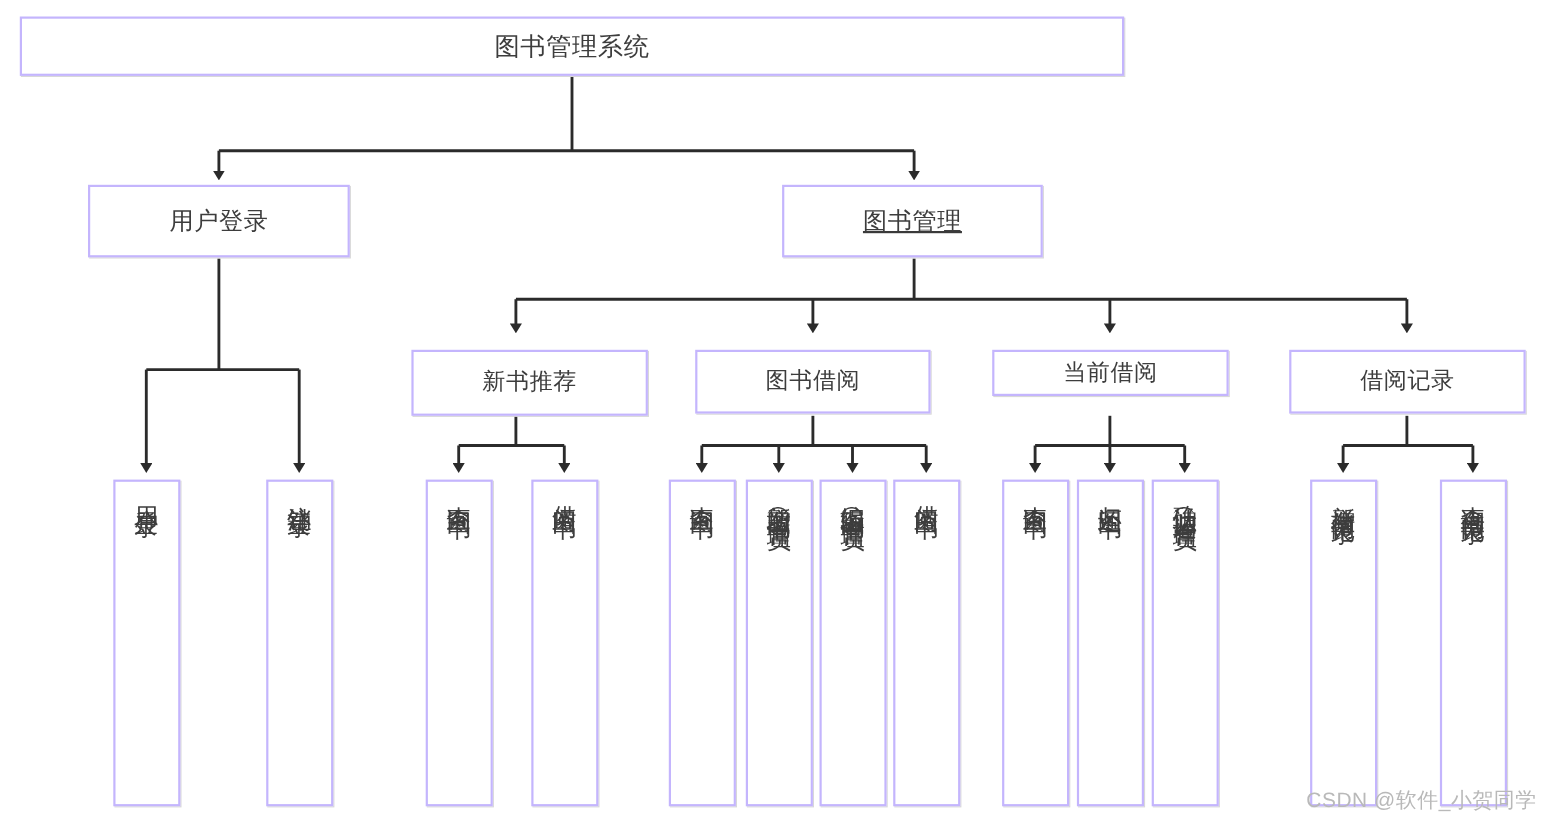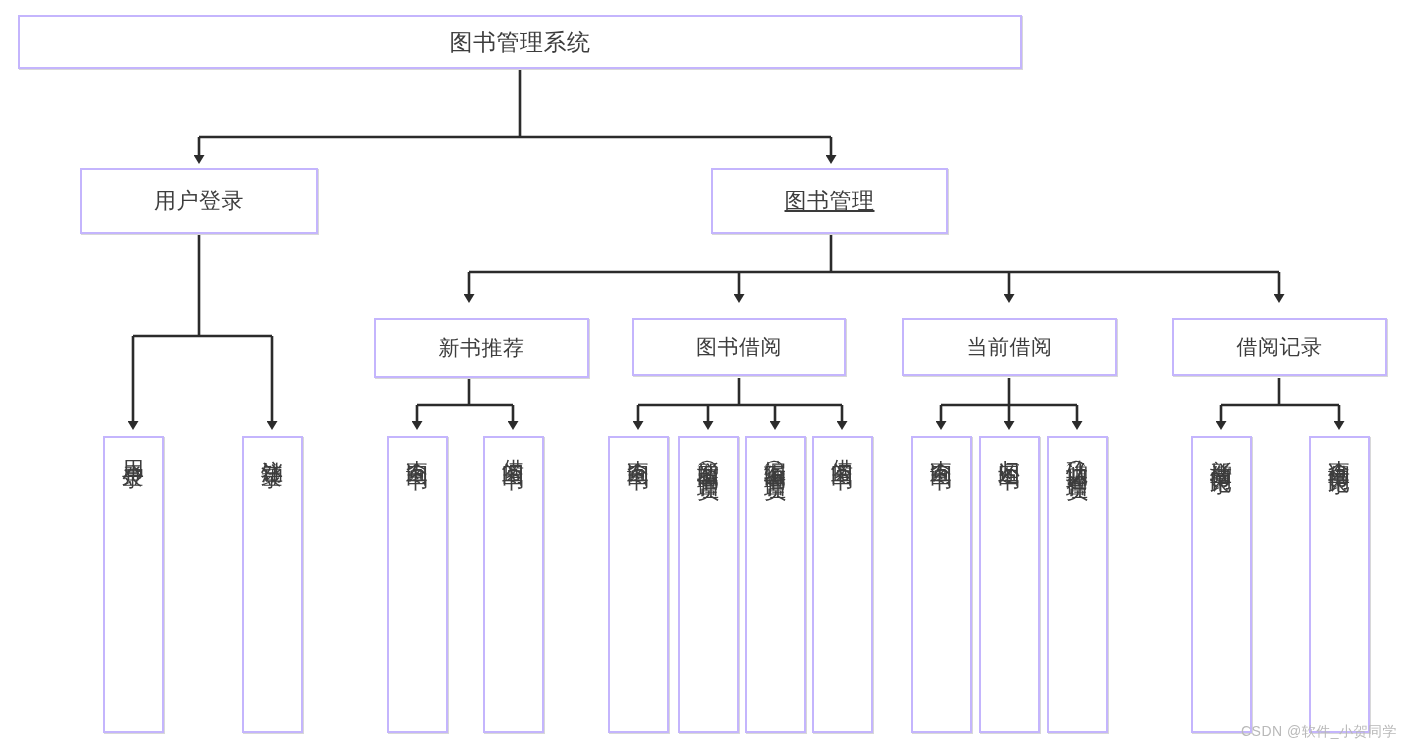--- a/index.html
+++ b/index.html
@@ -56,21 +56,21 @@
     text-orientation: upright;
     font-size: 22px;
     letter-spacing: 3px;
     line-height: 1.05;
     white-space: nowrap;
   }
   #watermark {
     position: absolute;
     right: 8px;
     bottom: 6px;
-    font-size: 14px;
+    font-size: 19px;
     color: #b9b9b9;
     letter-spacing: 0.5px;
     white-space: nowrap;
     user-select: none;
   }
 </style>
 </head>
 <body>
 
 <div id="canvas">
@@ -135,21 +135,21 @@
   <div class="node l1" style="left:711px; top:168px; width:237px; height:66px;text-decoration:underline;">
     <span class="label">图书管理</span>
   </div>
 
   <div class="node l2" style="left:374px; top:318px; width:215px; height:60px;">
     <span class="label">新书推荐</span>
   </div>
   <div class="node l2" style="left:632px; top:318px; width:214px; height:58px;">
     <span class="label">图书借阅</span>
   </div>
-  <div class="node l2" style="left:902px; top:318px; width:215px; height:58px;">
+  <div class="node l2" style="left:902px; top:318px; width:215px; height:42px;">
     <span class="label">当前借阅</span>
   </div>
   <div class="node l2" style="left:1172px; top:318px; width:215px; height:58px;align-items:center;">
     <span class="label">借阅记录</span>
   </div>
 
   <div class="node leaf" style="left:103px; top:436px; width:61px; height:297px;">
     <span class="label">用户登录</span>
   </div>
   <div class="node leaf" style="left:242px; top:436px; width:61px; height:297px;">

